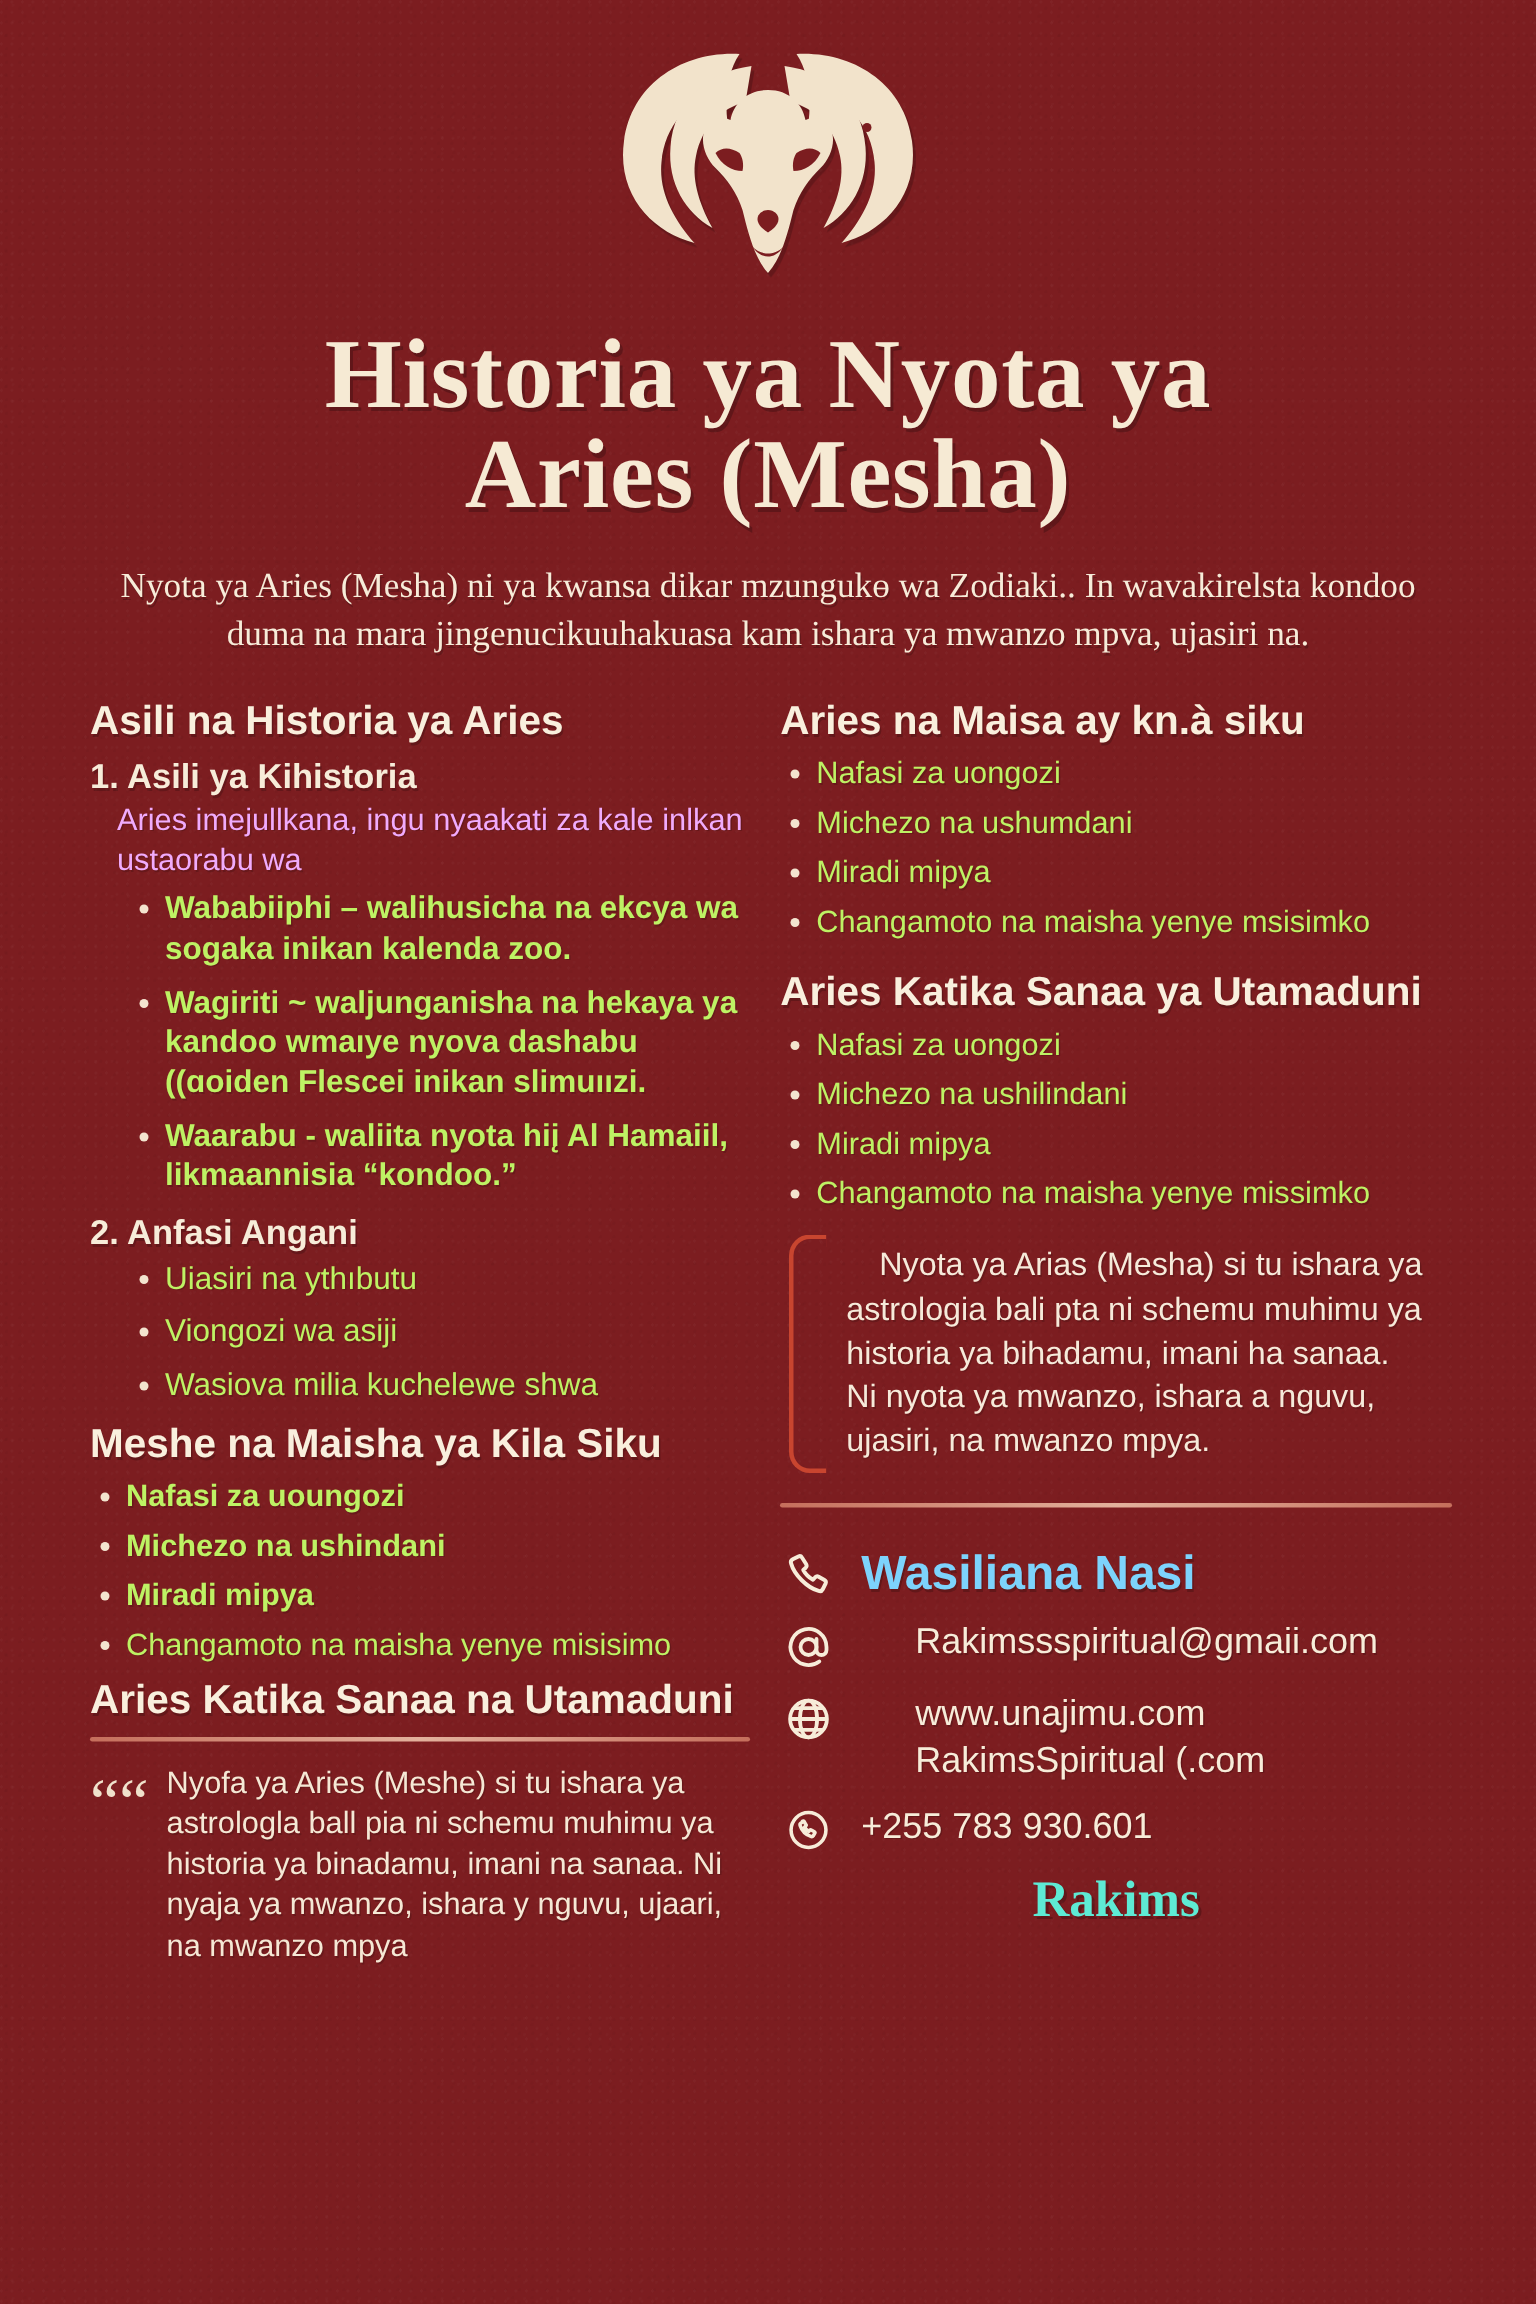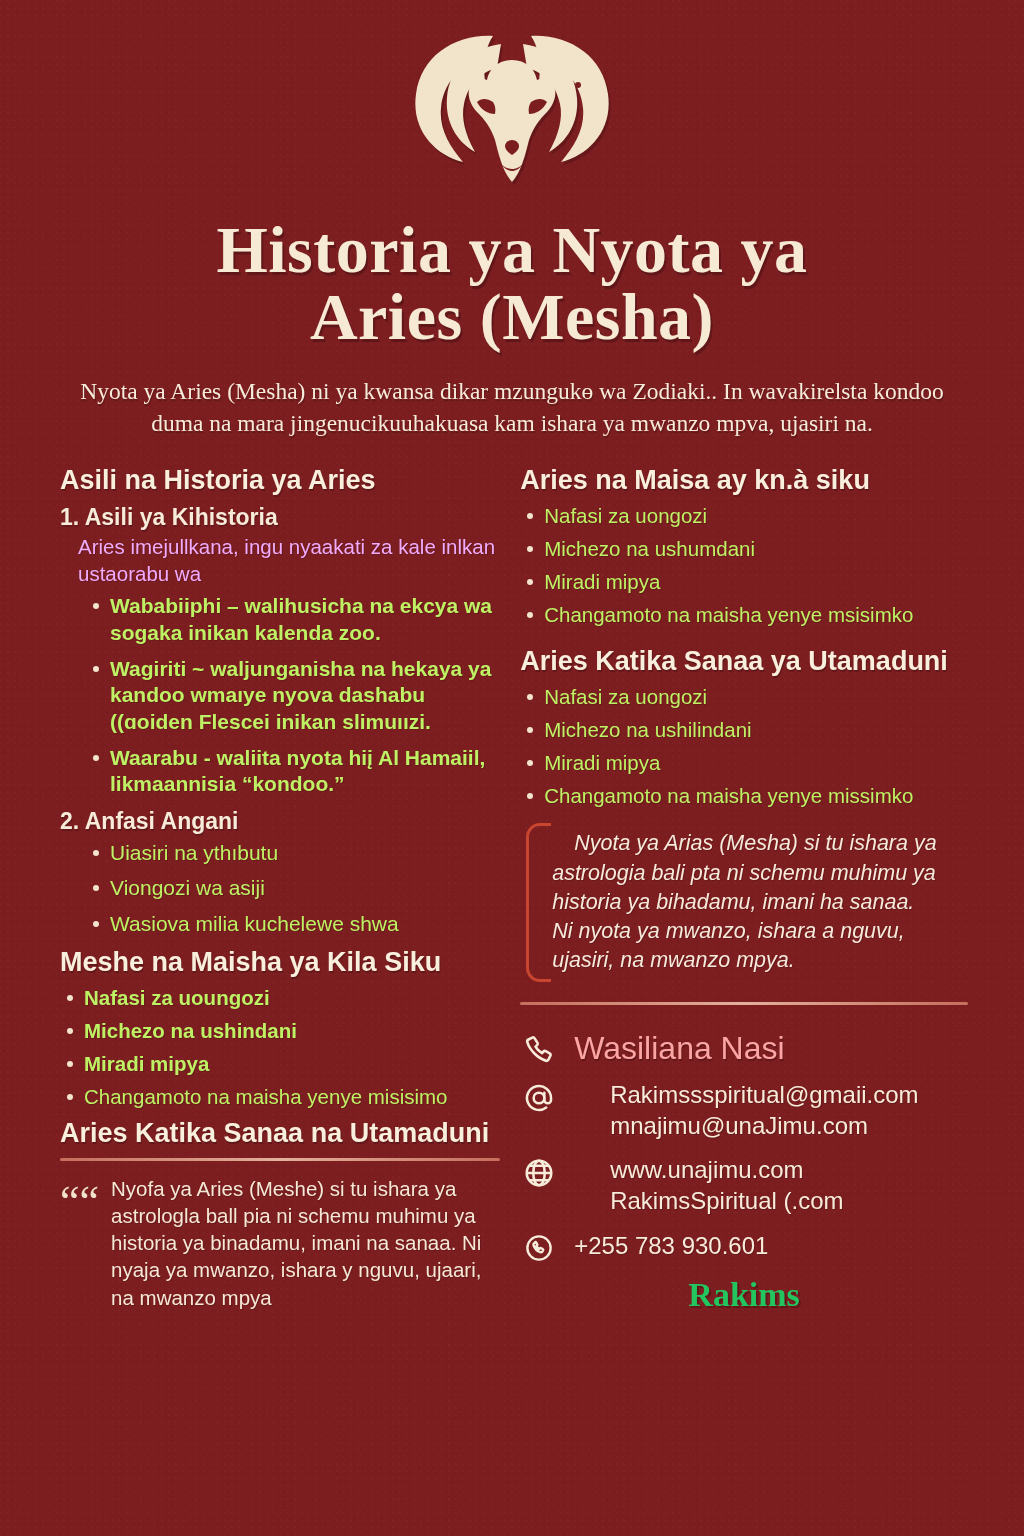--- a/index.html
+++ b/index.html
@@ -134,50 +134,49 @@
     color:#f0e2cc;flex:0 0 auto;padding-top:12px;
   }
   .quote .qtext{
     font-size:20.5px;line-height:1.33;color:#f5e8d5;
     text-shadow:1px 1px 0 rgba(0,0,0,.16);
   }
 
   .bracket-quote{
     position:relative;
     margin:14px 0 0 6px;
-    padding:6px 0 6px 26px;
+    padding:6px 0 6px 38px;
     font-size:21.5px;line-height:1.36;
     color:#f6eada;
     text-shadow:1px 1px 0 rgba(0,0,0,.16);
-    font-style:italic;
   }
   .bracket-quote::before{
     content:"";
     position:absolute;left:0;top:0;bottom:0;width:22px;
     border:3px solid #c8452f;
     border-right:none;
     border-radius:14px 0 0 14px;
   }
   .bracket-quote .firstline{text-indent:22px;display:block;}
 
   
   .contact{margin-top:26px;}
   .crow{display:flex;align-items:flex-start;gap:16px;margin-bottom:13px;}
   .cicon{flex:0 0 38px;display:flex;justify-content:center;padding-top:3px;}
   .cicon svg{display:block;}
   .ctext{font-size:24px;line-height:1.3;color:#f7ecd9;text-shadow:1px 1px 0 rgba(0,0,0,.18);}
   .ctext .l2{display:block;margin-left:36px;}
   .contact-title{
-    font-size:32px;font-weight:400;color:#fca5a5;
+    font-size:32px;font-weight:700;color:#7dd3fc;
     text-shadow:1px 2px 0 rgba(0,0,0,.20);line-height:1.1;
   }
   .brand{
     text-align:center;
     font-family:"Liberation Serif", serif;
-    font-weight:700;font-size:34px;color:#22c55e;
+    font-weight:700;font-size:34px;color:#5eead4;
     text-shadow:2px 2px 0 rgba(0,0,0,.22);
   }
 </style>
 </head>
 <body>
 
 <div class="grain"></div>
 
 <div class="page">
 
@@ -293,21 +292,20 @@
 
         <div class="crow">
           <span class="cicon">
             <svg width="32" height="32" viewBox="0 0 24 24" fill="none" stroke="#f7ecd9" stroke-width="1.9" stroke-linecap="round">
               <circle cx="12" cy="12" r="4"></circle>
               <path d="M16 8v5.5a2.5 2.5 0 0 0 5 0V12a9 9 0 1 0-3.6 7.2"></path>
             </svg>
           </span>
           <span class="ctext">
             <span class="l2">Rakimssspiritual@gmaii.com</span>
-            <span class="l2">mnajimu@unaJimu.com</span>
           </span>
         </div>
 
         <div class="crow">
           <span class="cicon">
             <svg width="32" height="32" viewBox="0 0 24 24" fill="none" stroke="#f7ecd9" stroke-width="1.9">
               <circle cx="12" cy="12" r="9.2"></circle>
               <ellipse cx="12" cy="12" rx="4.3" ry="9.2"></ellipse>
               <path d="M2.8 12h18.4M4.3 6.6h15.4M4.3 17.4h15.4"></path>
             </svg>

